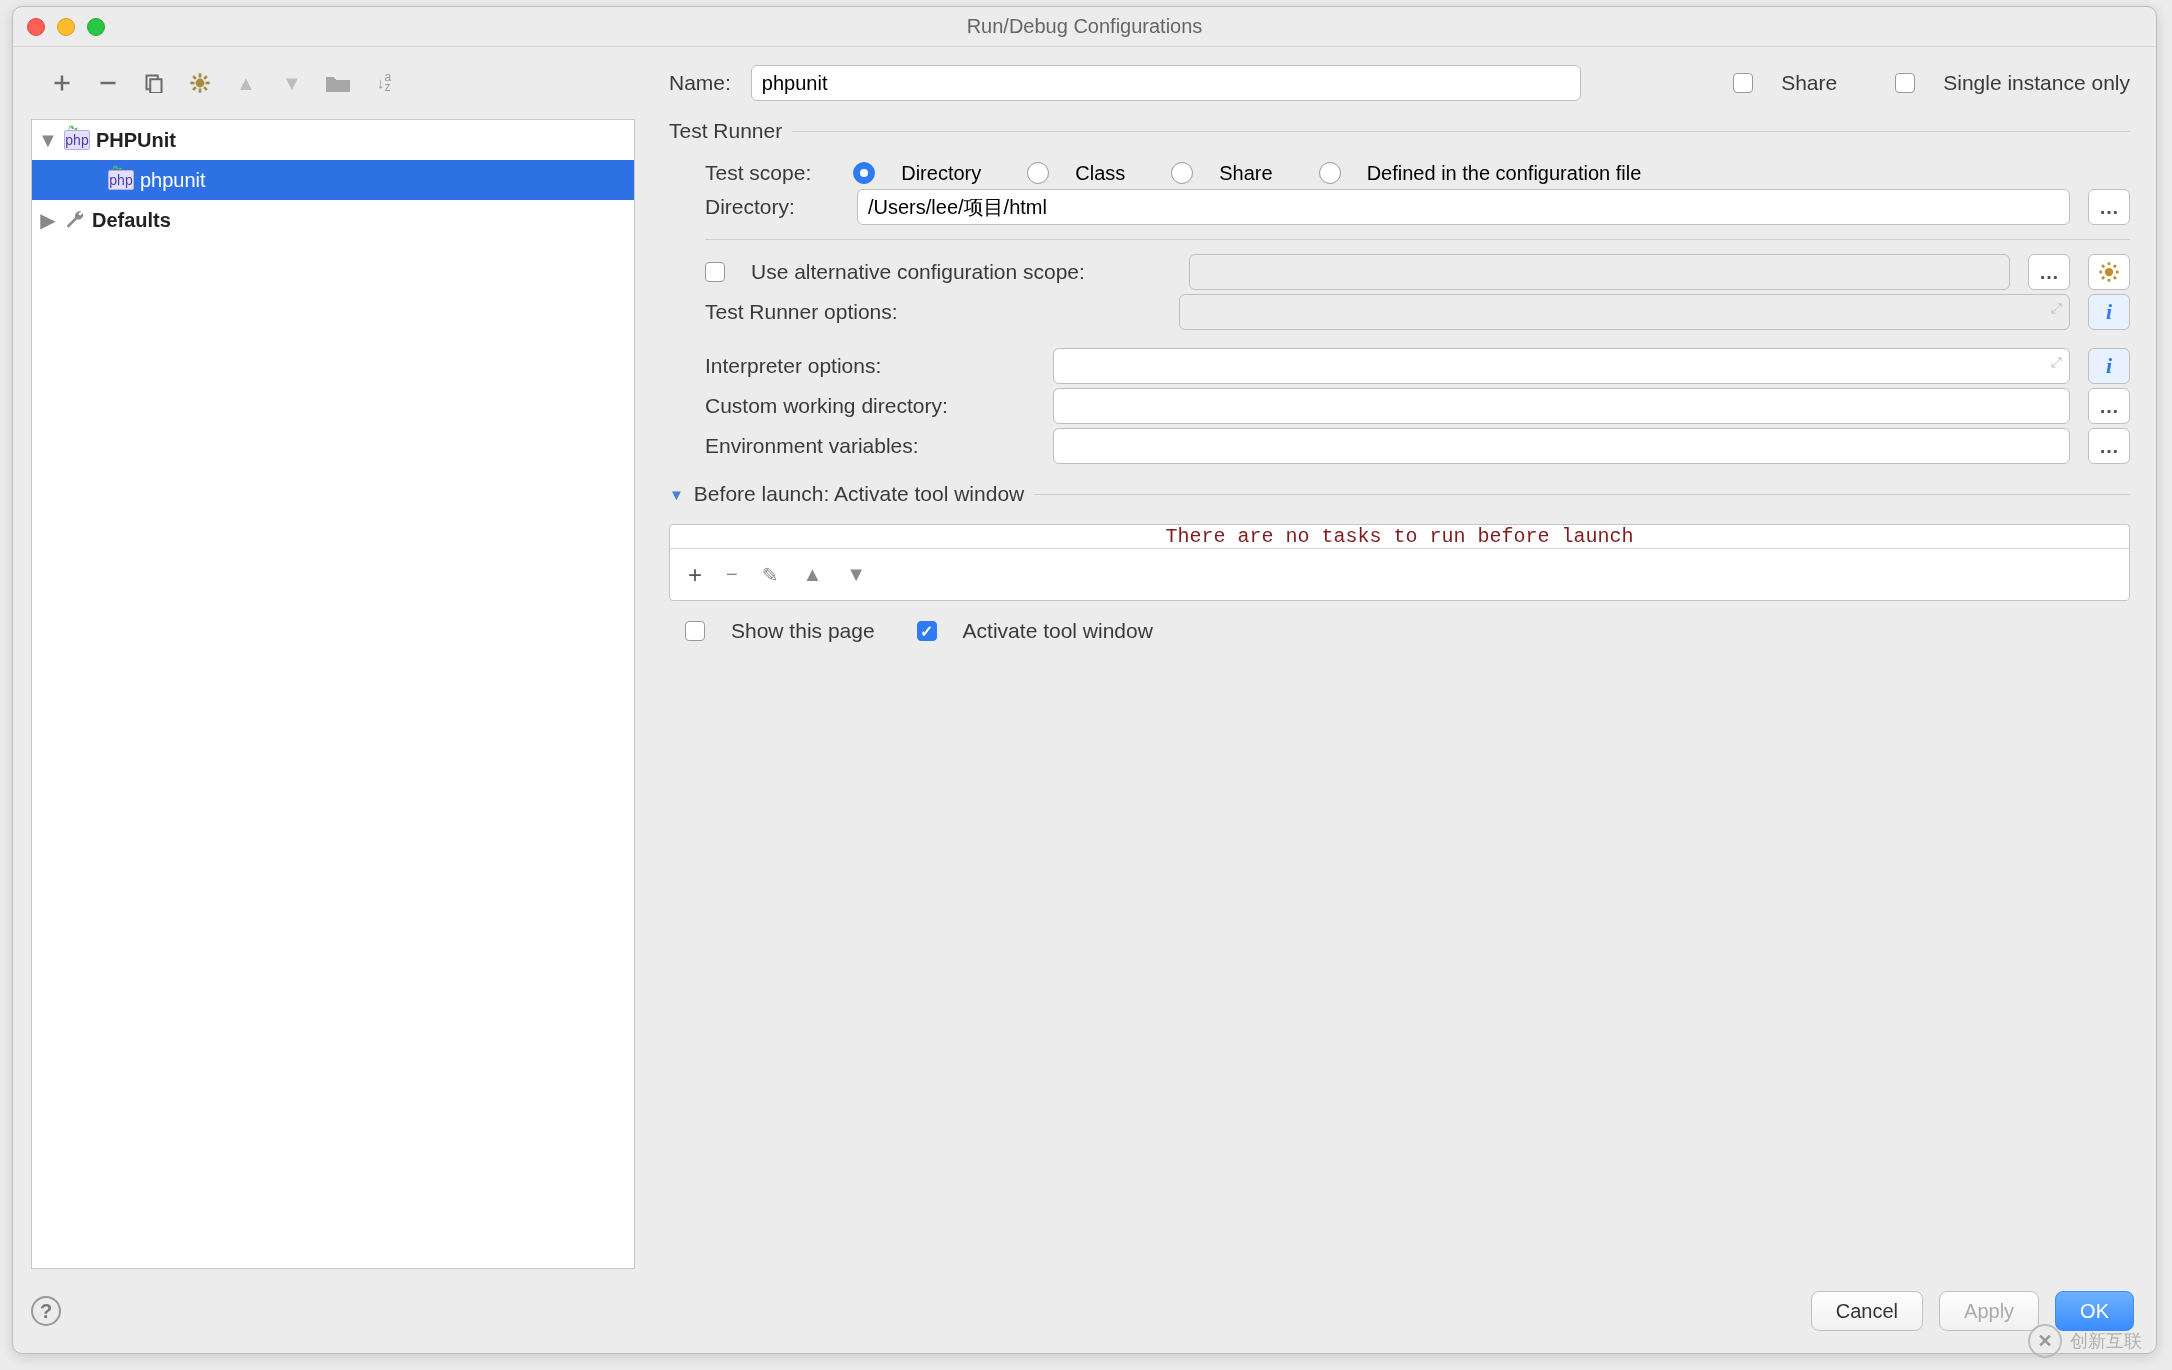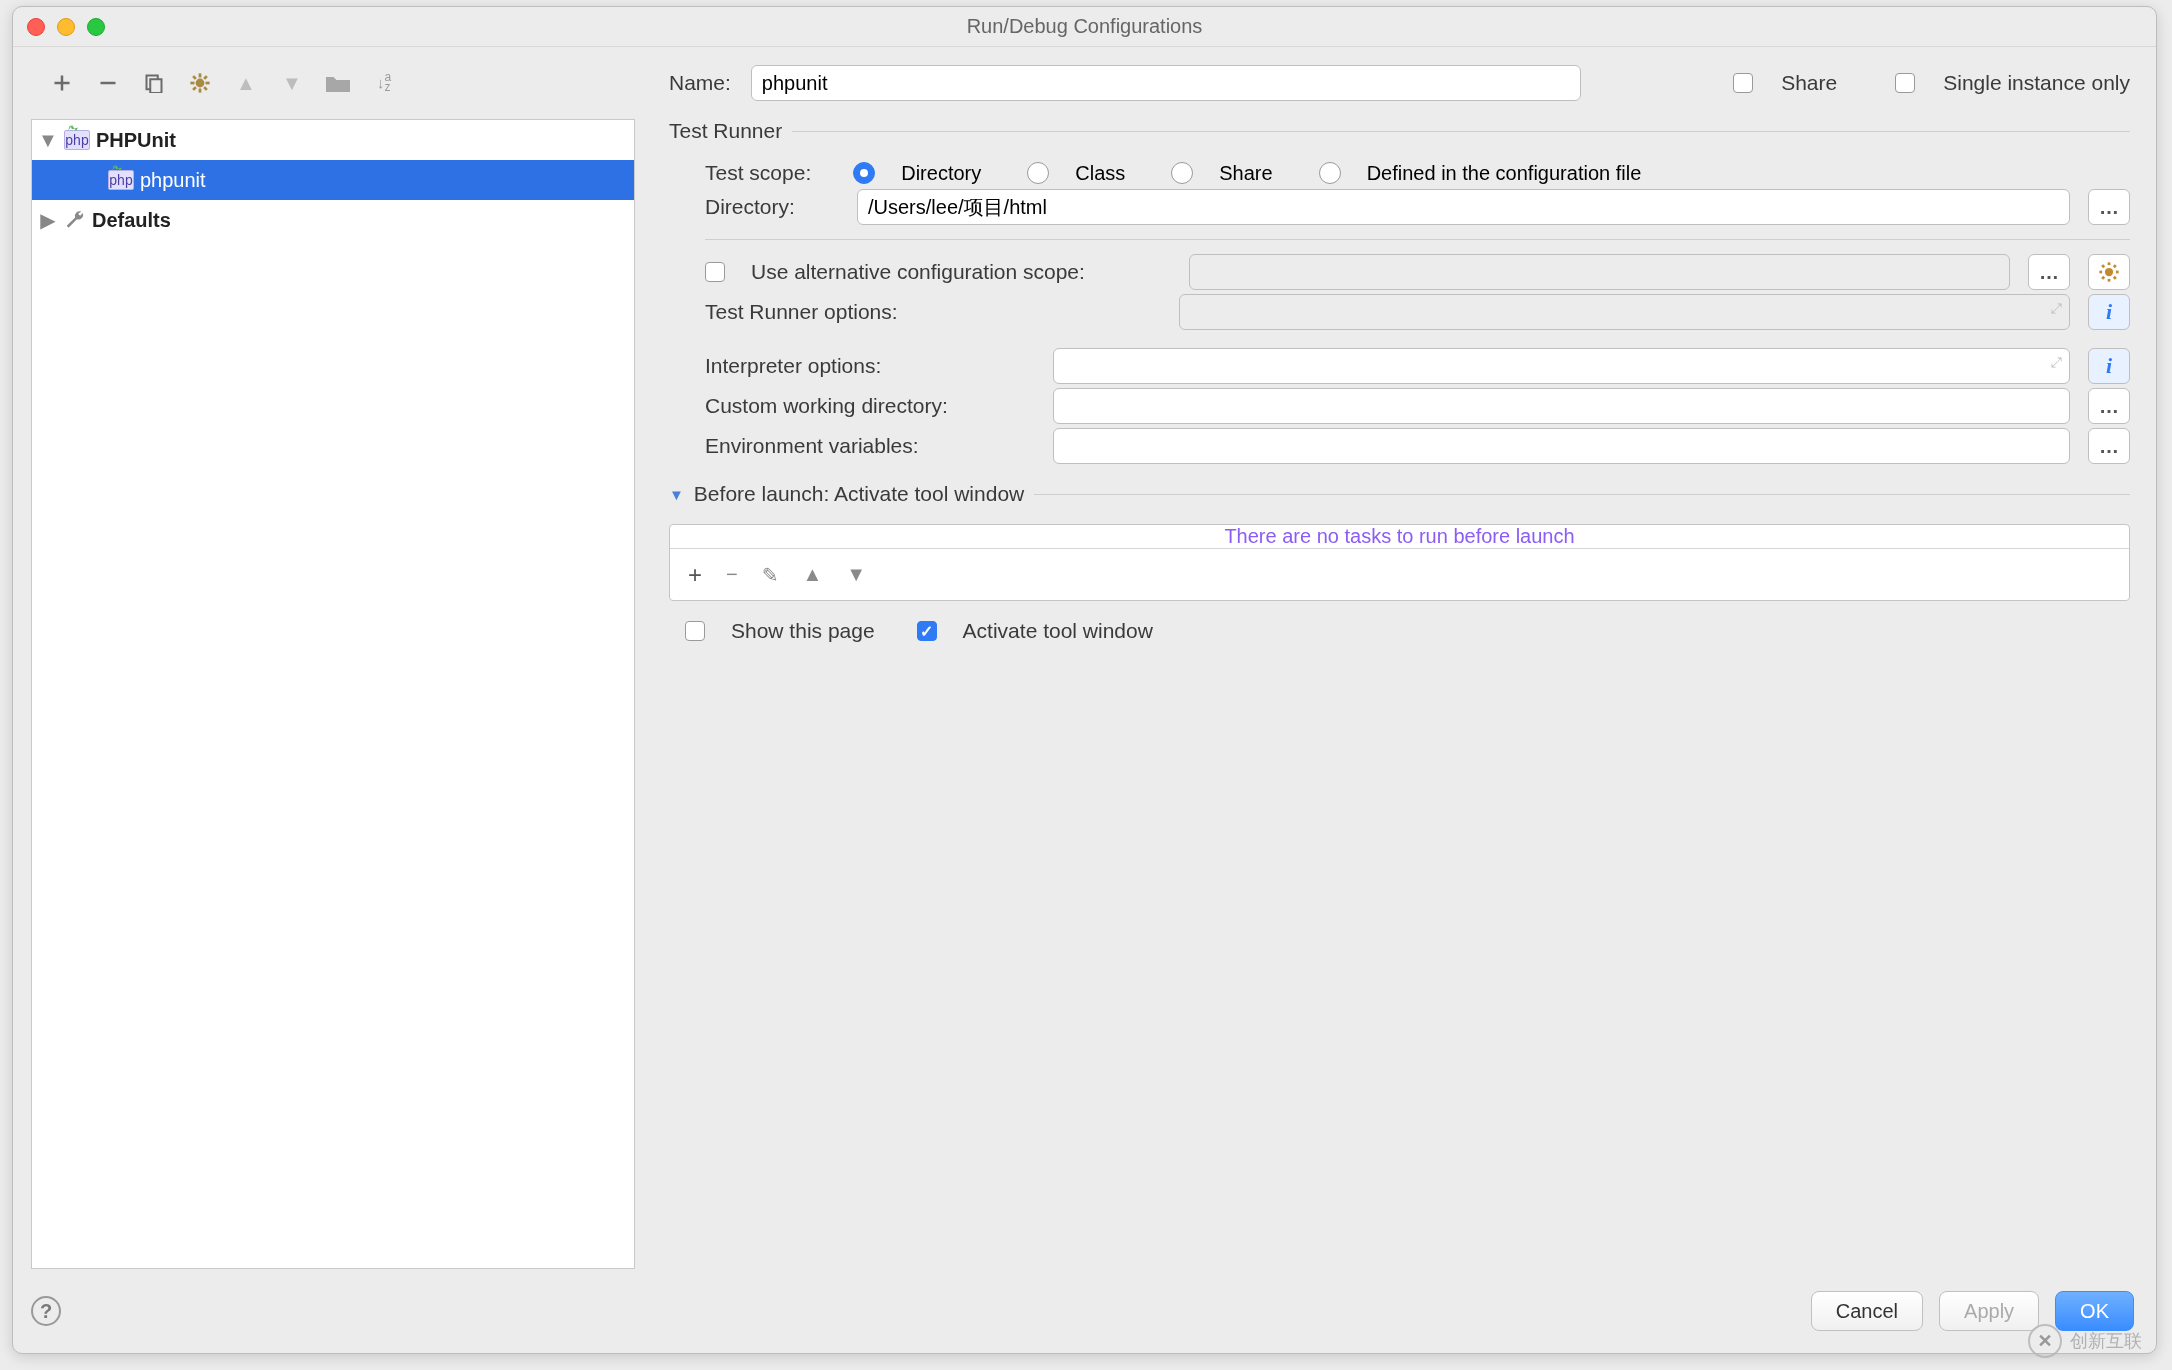--- a/index.html
+++ b/index.html
@@ -54,21 +54,21 @@
 
   .icon-btn { width: 42px; height: 36px; background: #fff; border: 1px solid #bfbfbf; border-radius: 6px; display: flex; align-items: center; justify-content: center; color: #555; font-weight: 700; }
   .info-btn { background: #e8f1ff; color: #2f7bf6; font-style: italic; font-family: Georgia, serif; font-size: 22px; }
   .gear-btn svg { width: 22px; height: 22px; }
   .expand-ic { position: absolute; right: 8px; top: 6px; color: #bdbdbd; font-size: 14px; }
   .input-wrap { position: relative; flex: 1; }
 
   .hr { height: 1px; background: #cfcfcf; margin: 10px 0 10px 0; }
 
   .before-box { border: 1px solid #c5c5c5; border-radius: 4px; background: #fff; display: flex; flex-direction: column; }
-  .before-box .empty { flex: 1; display: flex; align-items: center; justify-content: center; color: #8b5cf6; height: 128px; }
+  .before-box .empty { flex: 1; display: flex; align-items: center; justify-content: center; color: #7f1d1d; height: 128px; font-family: Liberation Mono, monospace; }
   .before-box .bar { height: 52px; border-top: 1px solid #d6d6d6; display: flex; align-items: center; gap: 24px; padding-left: 18px; color: #8a8a8a; }
 
   .footer { margin-top: auto; display: flex; align-items: center; justify-content: space-between; padding: 14px 22px 22px 18px; }
   .help { width: 30px; height: 30px; border: 2px solid #999; color: #7a7a7a; border-radius: 50%; display: flex; align-items: center; justify-content: center; font-weight: 700; }
   .btns { display: flex; gap: 16px; }
   .btn { height: 40px; padding: 0 24px; border-radius: 8px; border: 1px solid #c0c0c0; background: linear-gradient(#ffffff,#f0f0f0); display: flex; align-items: center; justify-content: center; font-size: 20px; color: #333; }
   .btn.primary { background: linear-gradient(#6fb1ff,#3a8cff); color: #fff; border-color: #3a8cff; }
   .btn.disabled { color: #aaa; }
 
   .watermark { position: absolute; right: 30px; bottom: 12px; display: flex; align-items: center; gap: 8px; color: #a7a7a7; font-size: 18px; opacity: 0.85; }

